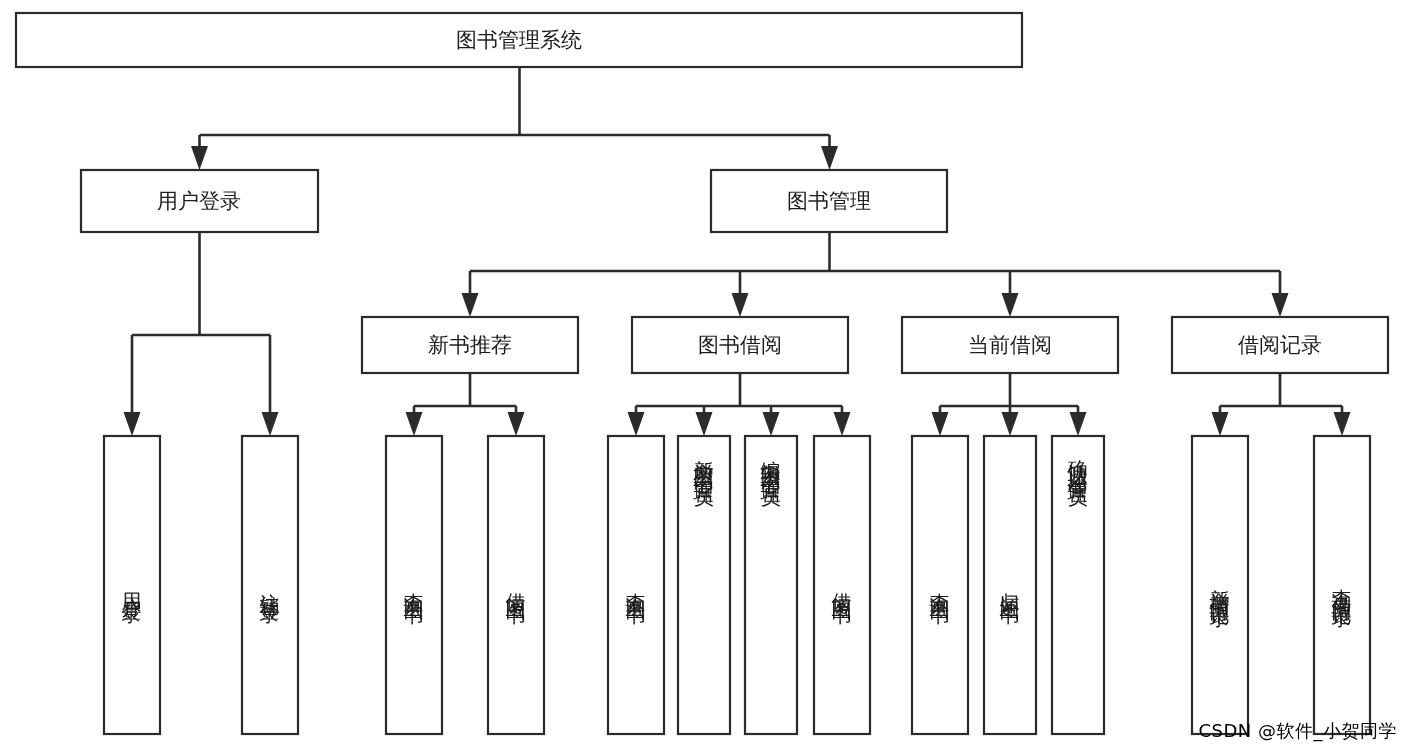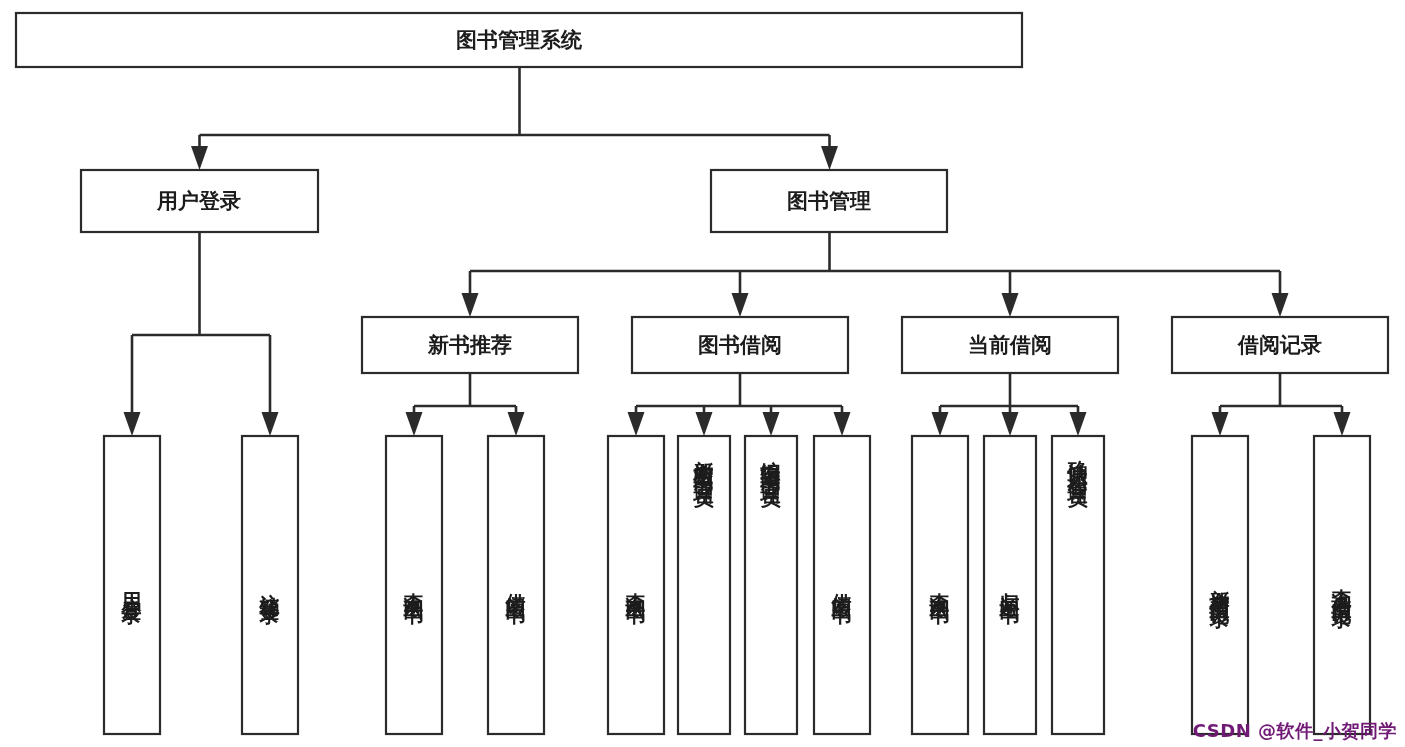--- a/index.html
+++ b/index.html
@@ -12,21 +12,20 @@
     font-family: "DejaVu Sans", "Liberation Sans", sans-serif;
     width: 1405px;
     height: 747px;
     overflow: hidden;
   }
   #diagram-root {
     position: relative;
     width: 1405px;
     height: 747px;
     background: #ffffff;
-    font-weight: bold;
   }
   svg#tree-svg {
     position: absolute;
     left: 0;
     top: 0;
     width: 1405px;
     height: 747px;
     display: block;
   }
   .node-box {
@@ -76,21 +75,21 @@
     color: #1c1c1c;
     white-space: nowrap;
     text-align: left;
   }
   .watermark {
     position: absolute;
     right: 8px;
     bottom: 4px;
     font-family: "DejaVu Sans", "Liberation Sans", sans-serif;
     font-size: 18px;
-    color: #701a75;
+    color: #000000;
     letter-spacing: 0.5px;
     white-space: nowrap;
   }
 </style>
 </head>
 <body>
 
 <div id="diagram-root">
 
   <svg id="tree-svg" viewBox="0 0 1405 747" xmlns="http://www.w3.org/2000/svg">

